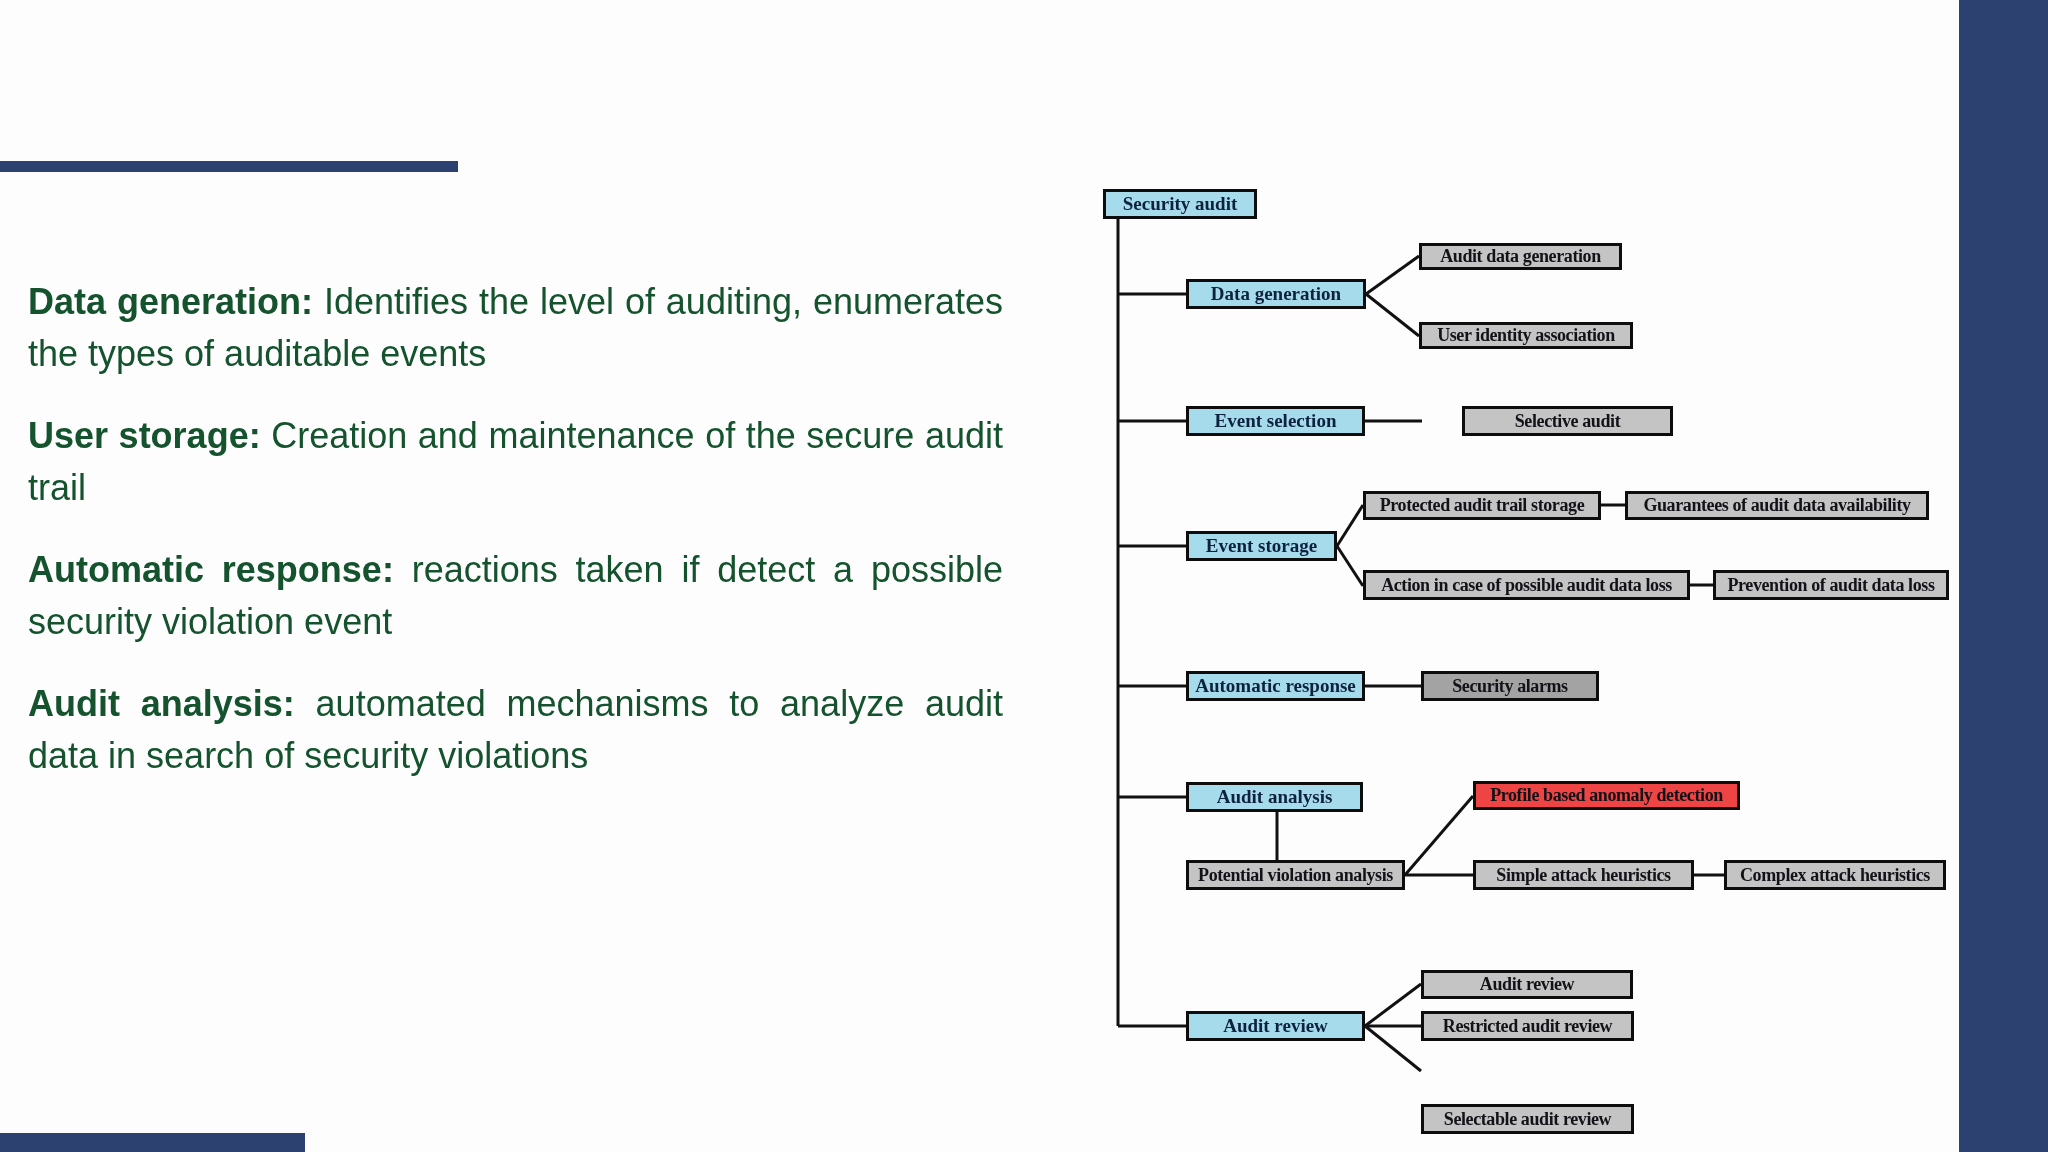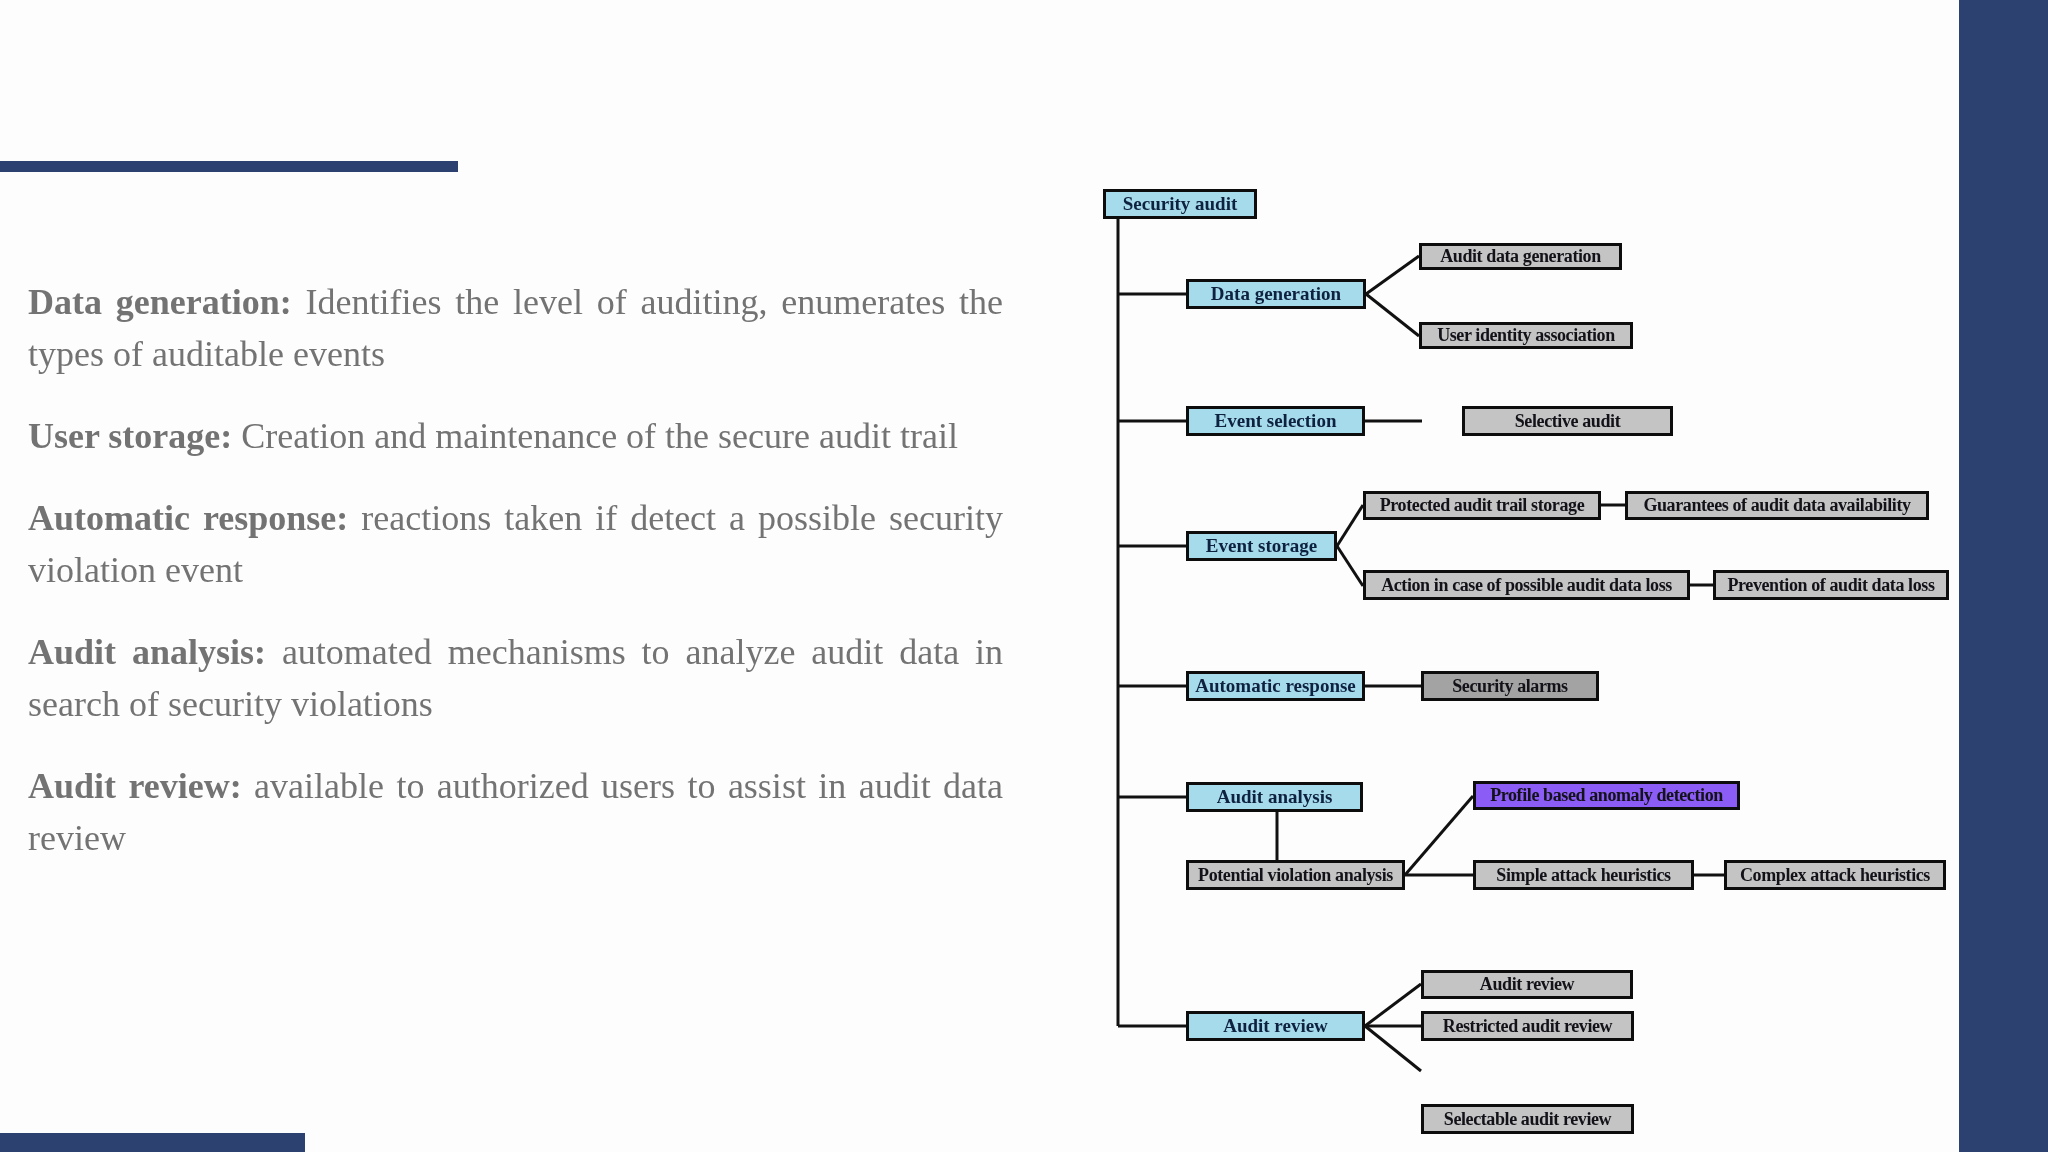--- a/index.html
+++ b/index.html
@@ -8,21 +8,21 @@
 
   
   .title-underline{position:absolute;left:0;top:161px;width:458px;height:11px;background:#2c4170;}
   .bottom-left-bar{position:absolute;left:0;top:1133px;width:305px;height:19px;background:#2c4170;}
   .right-side-bar{position:absolute;left:1959px;top:0;width:89px;height:1152px;background:#2c4170;}
 
   
   .page-title{position:absolute;left:152px;top:86px;font-size:47px;font-weight:400;color:#161616;letter-spacing:0.5px;}
 
   
-  .body-text{position:absolute;left:28px;top:276px;width:975px;color:#737373;font-family:Liberation Serif, serif;}
+  .body-text{position:absolute;left:28px;top:276px;width:975px;color:#14532d;}
   .body-text p{margin:0 0 30px 0;font-size:36px;line-height:52px;text-align:justify;}
   .body-text strong{font-weight:700;}
 
   
   .diagram{position:absolute;left:0;top:0;width:2048px;height:1152px;}
   #diagram-edges{position:absolute;left:0;top:0;pointer-events:none;}
   .node{position:absolute;box-sizing:border-box;border:3px solid #0d0d0d;
         display:flex;align-items:center;justify-content:center;
         font-family:"Liberation Serif",serif;font-weight:bold;white-space:nowrap;overflow:hidden;}
   .node.branch{font-size:19px;}
@@ -33,21 +33,20 @@
 
 <div class="slide">
 
   <div class="title-underline"></div>
 
   <div class="body-text">
     <p><strong>Data generation:</strong> <span>Identifies the level of auditing, enumerates the types of auditable events</span></p>
     <p><strong>User storage:</strong> <span>Creation and maintenance of the secure audit trail</span></p>
     <p><strong>Automatic response:</strong> <span>reactions taken if detect a possible security violation event</span></p>
     <p><strong>Audit analysis:</strong> <span>automated mechanisms to analyze audit data in search of security violations</span></p>
-    <p><strong>Audit review:</strong> <span>available to authorized users to assist in audit data review</span></p>
   </div>
 
   <div class="diagram">
     <svg id="diagram-edges" width="2048" height="1152" viewBox="0 0 2048 1152">
         <line x1="1118" y1="219" x2="1118" y2="1026" stroke="#111111" stroke-width="3"></line>
         <line x1="1118" y1="294" x2="1186" y2="294" stroke="#111111" stroke-width="3"></line>
         <line x1="1118" y1="421" x2="1186" y2="421" stroke="#111111" stroke-width="3"></line>
         <line x1="1118" y1="546" x2="1186" y2="546" stroke="#111111" stroke-width="3"></line>
         <line x1="1118" y1="686" x2="1186" y2="686" stroke="#111111" stroke-width="3"></line>
         <line x1="1118" y1="797" x2="1186" y2="797" stroke="#111111" stroke-width="3"></line>
@@ -76,21 +75,21 @@
         <div class="node branch" style="left: 1186px; top: 406px; width: 179px; height: 30px; background: rgb(166, 219, 236); color: rgb(14, 34, 64); border-color: rgb(13, 13, 13);">Event selection</div>
         <div class="node leaf" style="left: 1422px; top: 406px; width: 211px; height: 30px; background: rgb(196, 196, 196); color: rgb(18, 18, 24); border-color: rgb(13, 13, 13); margin-left: 40px;">Selective audit</div>
         <div class="node branch" style="left: 1186px; top: 531px; width: 151px; height: 30px; background: rgb(166, 219, 236); color: rgb(14, 34, 64); border-color: rgb(13, 13, 13);">Event storage</div>
         <div class="node leaf" style="left: 1363px; top: 491px; width: 238px; height: 29px; background: rgb(196, 196, 196); color: rgb(18, 18, 24); border-color: rgb(13, 13, 13);">Protected audit trail storage</div>
         <div class="node leaf" style="left: 1625px; top: 491px; width: 304px; height: 29px; background: rgb(196, 196, 196); color: rgb(18, 18, 24); border-color: rgb(13, 13, 13);">Guarantees of audit data availability</div>
         <div class="node leaf" style="left: 1363px; top: 570px; width: 327px; height: 30px; background: rgb(196, 196, 196); color: rgb(18, 18, 24); border-color: rgb(13, 13, 13);">Action in case of possible audit data loss</div>
         <div class="node leaf" style="left: 1713px; top: 570px; width: 236px; height: 30px; background: rgb(196, 196, 196); color: rgb(18, 18, 24); border-color: rgb(13, 13, 13);">Prevention of audit data loss</div>
         <div class="node branch" style="left: 1186px; top: 671px; width: 179px; height: 30px; background: rgb(166, 219, 236); color: rgb(14, 34, 64); border-color: rgb(13, 13, 13);">Automatic response</div>
         <div class="node leaf" style="left: 1421px; top: 671px; width: 178px; height: 30px; background: #a3a3a3; color: rgb(18, 18, 24); border-color: rgb(13, 13, 13);">Security alarms</div>
         <div class="node branch" style="left: 1186px; top: 782px; width: 177px; height: 30px; background: rgb(166, 219, 236); color: rgb(14, 34, 64); border-color: rgb(13, 13, 13);">Audit analysis</div>
-        <div class="node leaf" style="left: 1473px; top: 781px; width: 267px; height: 29px; background: #8b5cf6; color: rgb(18, 18, 24); border-color: rgb(13, 13, 13);">Profile based anomaly detection</div>
+        <div class="node leaf" style="left: 1473px; top: 781px; width: 267px; height: 29px; background: #ef4444; color: rgb(18, 18, 24); border-color: rgb(13, 13, 13);">Profile based anomaly detection</div>
         <div class="node leaf" style="left: 1186px; top: 860px; width: 219px; height: 30px; background: rgb(196, 196, 196); color: rgb(18, 18, 24); border-color: rgb(13, 13, 13);">Potential violation analysis</div>
         <div class="node leaf" style="left: 1473px; top: 860px; width: 221px; height: 30px; background: rgb(196, 196, 196); color: rgb(18, 18, 24); border-color: rgb(13, 13, 13);">Simple attack heuristics</div>
         <div class="node leaf" style="left: 1724px; top: 860px; width: 222px; height: 30px; background: rgb(196, 196, 196); color: rgb(18, 18, 24); border-color: rgb(13, 13, 13);">Complex attack heuristics</div>
         <div class="node leaf" style="left: 1421px; top: 970px; width: 212px; height: 29px; background: rgb(196, 196, 196); color: rgb(18, 18, 24); border-color: rgb(13, 13, 13);">Audit review</div>
         <div class="node branch" style="left: 1186px; top: 1011px; width: 179px; height: 30px; background: rgb(166, 219, 236); color: rgb(14, 34, 64); border-color: rgb(13, 13, 13);">Audit review</div>
         <div class="node leaf" style="left: 1421px; top: 1011px; width: 213px; height: 30px; background: rgb(196, 196, 196); color: rgb(18, 18, 24); border-color: rgb(13, 13, 13);">Restricted audit review</div>
         <div class="node leaf" style="left: 1421px; top: 1056px; width: 213px; height: 30px; background: rgb(196, 196, 196); color: rgb(18, 18, 24); border-color: rgb(13, 13, 13); margin-top: 48px;">Selectable audit review</div>
       </div>
   </div>
 

